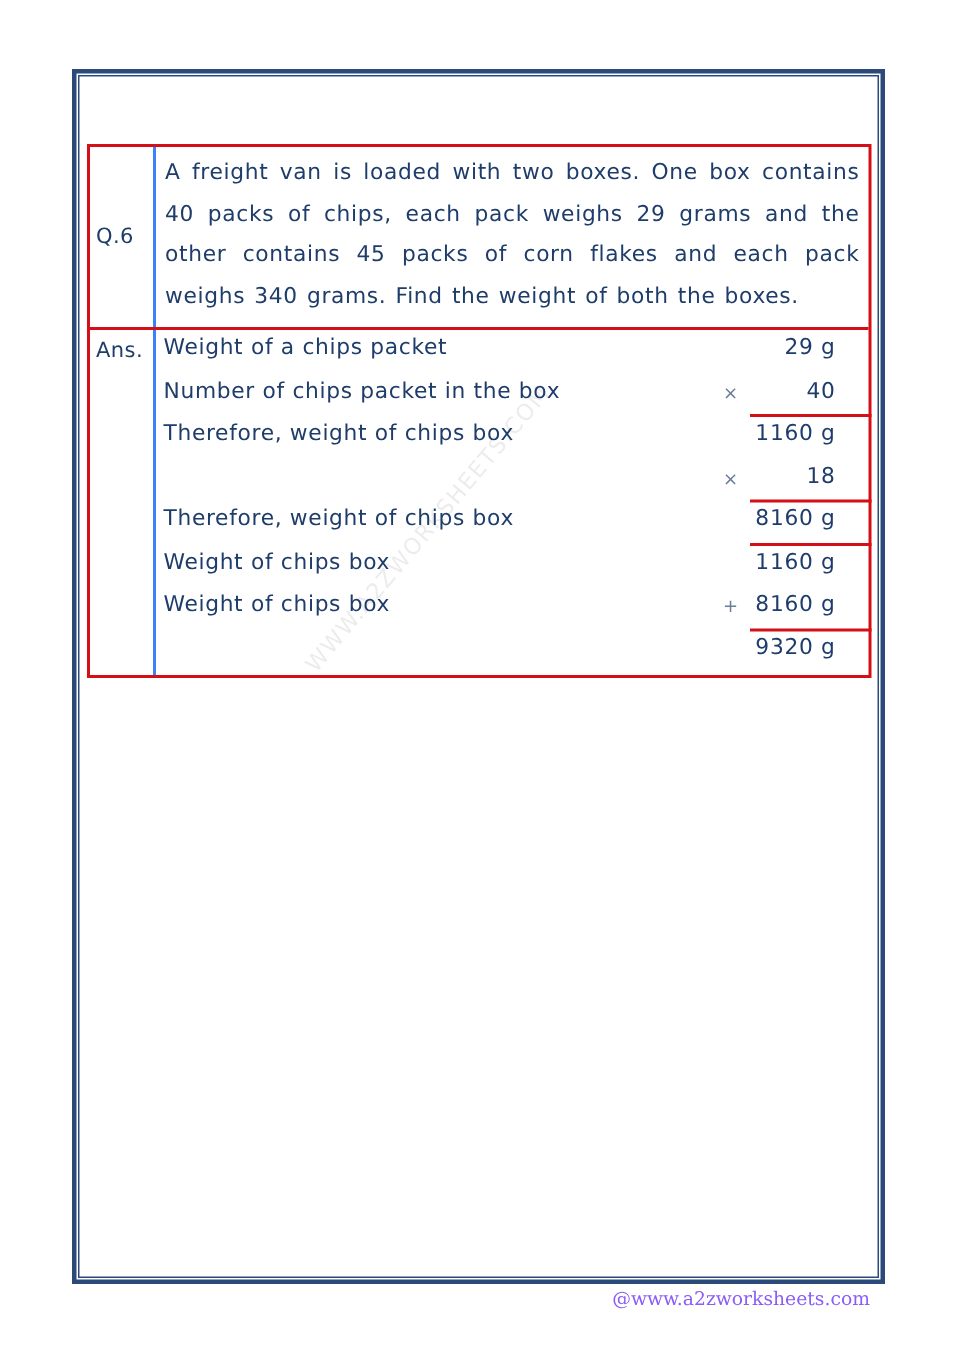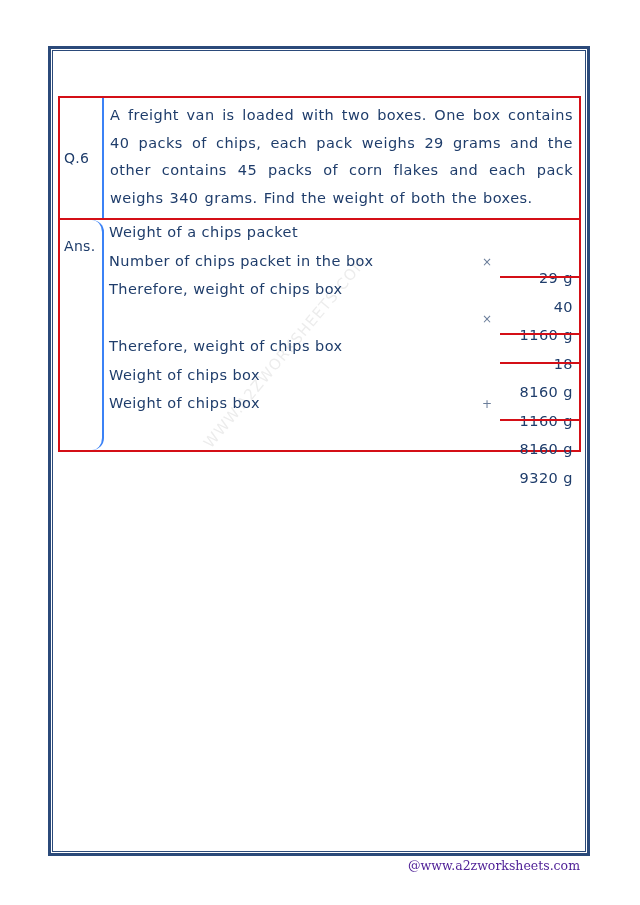--- a/index.html
+++ b/index.html
@@ -5,29 +5,29 @@
   html,body{margin:0;padding:0;background:#fff;}
   body{width:640px;height:905px;position:relative;overflow:hidden;font-family:"DejaVu Sans","Liberation Sans",sans-serif;color:#1f3d6b;}
   .outer{position:absolute;left:48px;top:46px;width:542px;height:810px;border:3px solid #2b4a7a;box-sizing:border-box;}
   .inner{position:absolute;left:52px;top:50px;width:534px;height:802px;border:1px solid #2b4a7a;box-sizing:border-box;}
   .qbox{position:absolute;left:58px;top:96px;width:523px;border:2px solid #d40f17;box-sizing:border-box;}
   .row{display:flex;}
   .row.q{border-bottom:2px solid #d40f17;}
   .lbl{width:44px;border-right:2px solid #3b82f6;font-size:14px;box-sizing:border-box;padding-left:4px;letter-spacing:0.3px;}
   .q .lbl{display:flex;align-items:center;}
   .qtext{flex:1;padding:4px 6px 6px 6px;font-size:14.5px;line-height:27.5px;text-align:justify;letter-spacing:0.45px;word-spacing:1px;}
-  .ans .lbl{padding-top:18px;border-radius:12px;}
+  .ans .lbl{padding-top:6px;}
   .lines{flex:1;}
   .line{position:relative;height:28.5px;font-size:14.5px;letter-spacing:0.45px;}
   .line .t{position:absolute;left:5px;top:4px;}
   .line .op{position:absolute;left:378px;top:6px;font-size:12px;color:#6a7d9a;}
-  .line .v{position:absolute;right:6px;top:4px;margin-top:46px;}
+  .line .v{position:absolute;right:22px;top:4px;}
   .rulebar{position:absolute;left:396px;right:-2px;height:2px;background:#d40f17;}
   .watermark{position:absolute;left:200px;top:440px;transform:rotate(-50deg);transform-origin:left top;font-size:15px;letter-spacing:1px;color:rgba(150,150,150,0.18);white-space:nowrap;}
-  .footer{position:absolute;right:60px;top:858px;font-family:"DejaVu Serif","Liberation Serif",serif;font-size:12.5px;color:#4c1d95;}
+  .footer{position:absolute;right:60px;top:858px;font-family:"DejaVu Serif","Liberation Serif",serif;font-size:12.5px;color:#8b5cf6;}
 </style>
 </head>
 <body>
 
 <div class="outer"></div>
 <div class="inner"></div>
 
 <div class="watermark">WWW.A2ZWORKSHEETS.COM</div>
 
 <div class="qbox">

